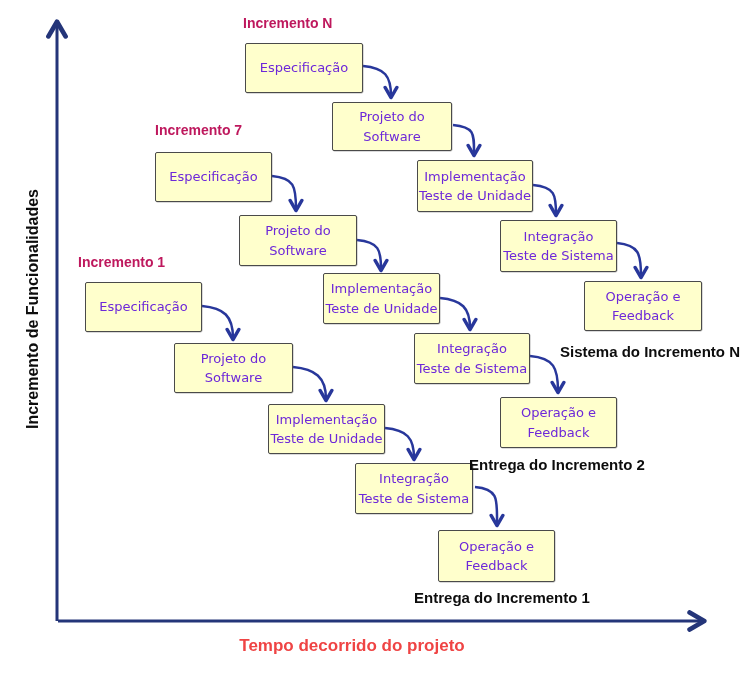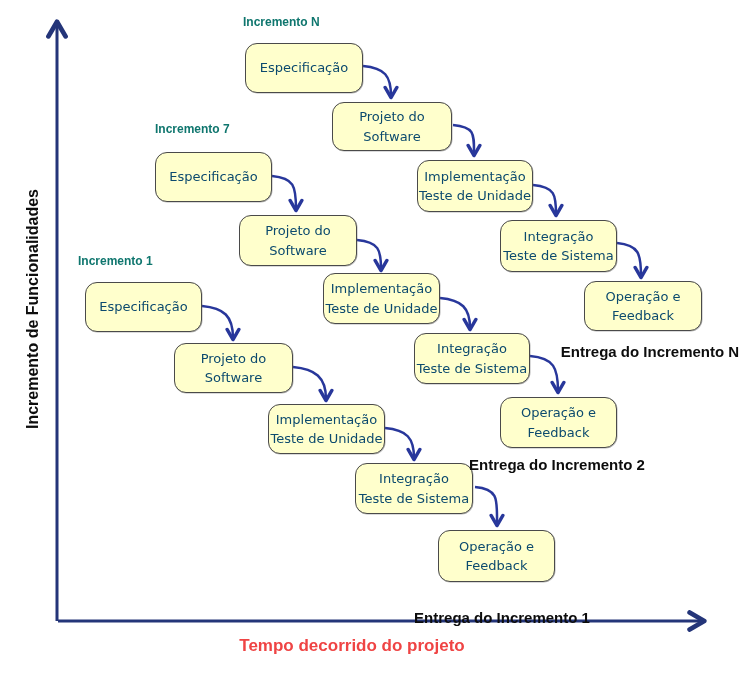--- a/index.html
+++ b/index.html
@@ -4,28 +4,28 @@
 <style>
   html,body{margin:0;padding:0;background:#ffffff;}
   .stage{
     position:relative;width:740px;height:679px;background:#ffffff;overflow:hidden;
     font-family:"Liberation Sans", sans-serif;color:#111;
   }
   .layer{position:absolute;left:0;top:0;width:740px;height:679px;}
   svg.layer{z-index:1;}
   .box{
     position:absolute;z-index:2;box-sizing:border-box;
-    background:#FFFFCC;border:1.6px solid #4A4A4A;border-radius:12px;
+    background:#FFFFCC;border:1.6px solid #4A4A4A;border-radius:2px;
     display:flex;align-items:center;justify-content:center;text-align:center;
     font-family:"DejaVu Sans", sans-serif;font-size:13px;line-height:1.5;
-    white-space:pre-line;color:#0c4a6e;
+    white-space:pre-line;color:#6d28d9;
     box-shadow:0.5px 0.5px 0 rgba(90,90,90,.45);
   }
   .inc-title{
-    position:absolute;z-index:3;font-weight:bold;font-size:12px;white-space:nowrap;color:#0f766e;
+    position:absolute;z-index:3;font-weight:bold;font-size:14px;white-space:nowrap;color:#be185d;
   }
   .delivery{
     position:absolute;z-index:3;font-weight:bold;font-size:15px;white-space:nowrap;color:#0d0d0d;
     transform:translateX(-50%);
   }
   .ylabel{
     position:absolute;z-index:3;left:-112px;top:300px;width:290px;text-align:center;
     font-weight:bold;font-size:16px;transform:rotate(-90deg);white-space:nowrap;color:#0d0d0d;
   }
   .xlabel{
@@ -97,17 +97,17 @@
   <div class="box" style="left:85px;top:282px;width:117px;height:50px;">Especificação</div>
   <div class="box" style="left:174px;top:343px;width:119px;height:50px;">Projeto do
 Software</div>
   <div class="box" style="left:268px;top:404px;width:117px;height:50px;">Implementação
 Teste de Unidade</div>
   <div class="box" style="left:355px;top:463px;width:118px;height:51px;">Integração
 Teste de Sistema</div>
   <div class="box" style="left:438px;top:530px;width:117px;height:52px;">Operação e
 Feedback</div>
 
-  <div class="delivery" style="left:650px;top:343px;">Entrega do Incremento N</div>
+  <div class="delivery" style="left:650px;top:343px;">Sistema do Incremento N</div>
   <div class="delivery" style="left:557px;top:456px;">Entrega do Incremento 2</div>
-  <div class="delivery" style="left:502px;top:589px;margin-top:20px;">Entrega do Incremento 1</div>
+  <div class="delivery" style="left:502px;top:589px;">Entrega do Incremento 1</div>
 
 </div>
 
 </body></html>

